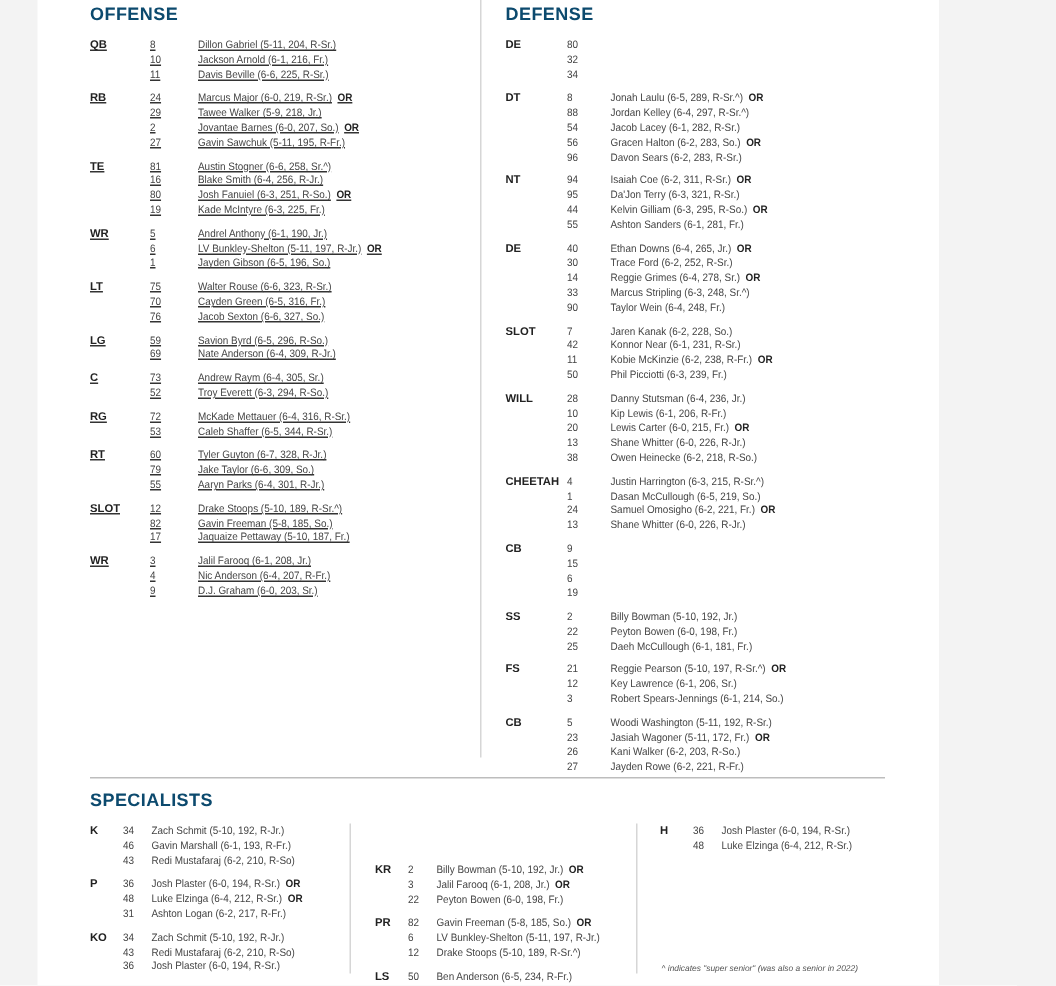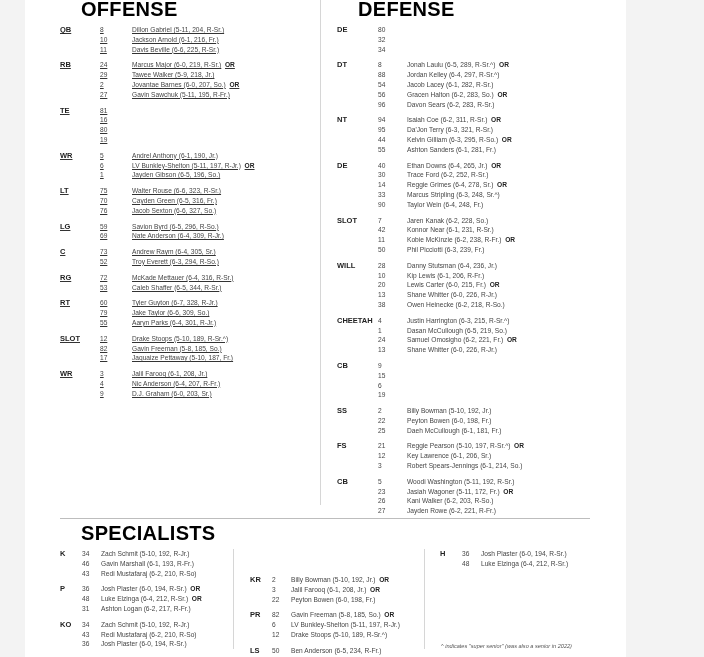--- a/index.html
+++ b/index.html
@@ -7,22 +7,22 @@
     width:704px; height:657px; overflow:hidden; position:relative;
     background:#f3f3f3;
     font-family:"Liberation Sans", "DejaVu Sans", sans-serif;
     color:#333;
   }
   .panel {
     position:absolute; left:25px; top:0; width:601px; height:657px;
     background:#ffffff;
   }
   .section-title {
-    position:absolute; font-weight:bold; color:#000000;
-    font-size:20px; letter-spacing:0.3px; line-height:18px;margin-left:21px;
+    position:absolute; font-weight:bold; color:#0c4a6e;
+    font-size:12px; letter-spacing:0.3px; line-height:18px;
   }
   .vdivider { position:absolute; width:1px; background:#d6d6d6; }
   .hrule { position:absolute; height:1px; background:#bdbdbd; }
   .group { position:absolute; }
   .grp {
     display:grid;
     grid-template-columns: var(--poscol) var(--numcol) auto;
     margin-bottom:6px;
   }
   .pos {
@@ -82,20 +82,26 @@
       </div>
     </div>
     <div class="grp">
       <div class="pos">TE</div>
       <div class="nums">
         <div class="num">81</div>
         <div class="num">16</div>
         <div class="num">80</div>
         <div class="num">19</div>
       </div>
+      <div class="names">
+        <div class="name"><span>Austin Stogner (6-6, 258, Sr.^)</span></div>
+        <div class="name"><span>Blake Smith (6-4, 256, R-Jr.)</span></div>
+        <div class="name"><span>Josh Fanuiel (6-3, 251, R-So.)</span><span class="or">OR</span></div>
+        <div class="name"><span>Kade McIntyre (6-3, 225, Fr.)</span></div>
+      </div>
     </div>
     <div class="grp">
       <div class="pos">WR</div>
       <div class="nums">
         <div class="num">5</div>
         <div class="num">6</div>
         <div class="num">1</div>
       </div>
       <div class="names">
         <div class="name"><span>Andrel Anthony (6-1, 190, Jr.)</span></div>

